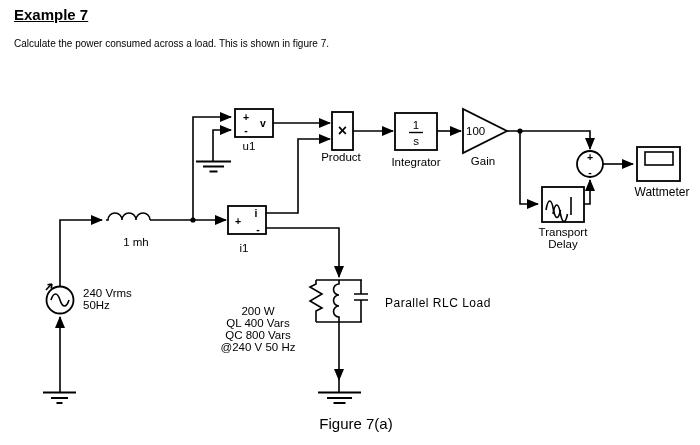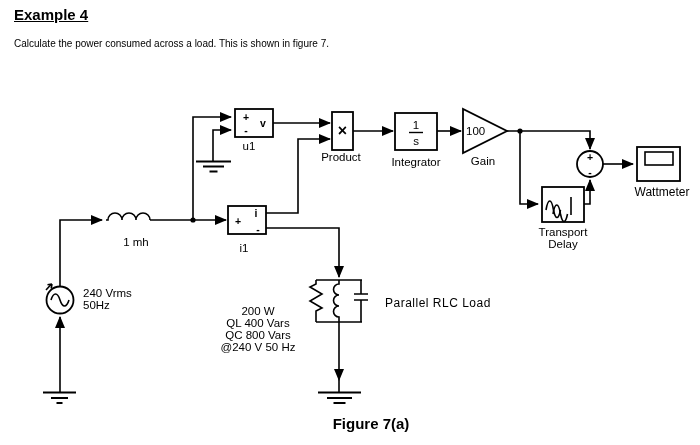--- a/index.html
+++ b/index.html
@@ -1,39 +1,39 @@
 <!DOCTYPE html>
 <html><head>
 <meta charset="utf-8">
 <style>
   html,body{margin:0;padding:0;background:#ffffff;}
   body{width:700px;height:445px;position:relative;overflow:hidden;
        font-family:"Liberation Sans",sans-serif;color:#000;}
   .title{position:absolute;left:14px;top:6px;font-size:15px;font-weight:bold;
          text-decoration:underline;}
   .desc{position:absolute;left:14px;top:38px;font-size:10px;}
-  .caption{position:absolute;left:271px;top:415px;width:200px;text-align:center;
-           font-size:15px;font-weight:bold;}
+  .caption{position:absolute;left:256px;top:415px;width:200px;text-align:center;
+           font-size:15px;font-weight:normal;}
   svg.diagram{position:absolute;left:0;top:0;}
   .wire path{stroke:#000;stroke-width:1.6;fill:none;}
   .blk rect,.blk polygon,.blk circle{stroke:#000;stroke-width:1.8;fill:#fff;}
   .icon path{stroke:#000;stroke-width:1.6;fill:none;}
   .gnd path{stroke:#000;stroke-width:2;fill:none;}
   .dot{fill:#000;stroke:none;}
   text{font-family:"Liberation Sans",sans-serif;fill:#000;}
   .lbl{font-size:11.5px;}
   .port{font-size:10.5px;font-weight:bold;}
   .mid{text-anchor:middle;}
   .big{font-size:16px;font-weight:bold;}
   .spread{letter-spacing:0.5px;font-size:12px;}
 </style>
 </head>
 <body>
 
-<div class="title">Example 4</div>
+<div class="title">Example 7</div>
 <div class="desc">Calculate the power consumed across a load. This is shown in figure 7.</div>
 
 <svg class="diagram" width="700" height="445" viewBox="0 0 700 445" xmlns="http://www.w3.org/2000/svg">
   <defs>
     <marker id="arr" markerUnits="userSpaceOnUse" markerWidth="12" markerHeight="10" refX="11" refY="5" orient="auto">
       <path d="M0,0 L12,5 L0,10 Z" fill="#000" stroke="none"></path>
     </marker>
   </defs>
 
   <g class="wire">

